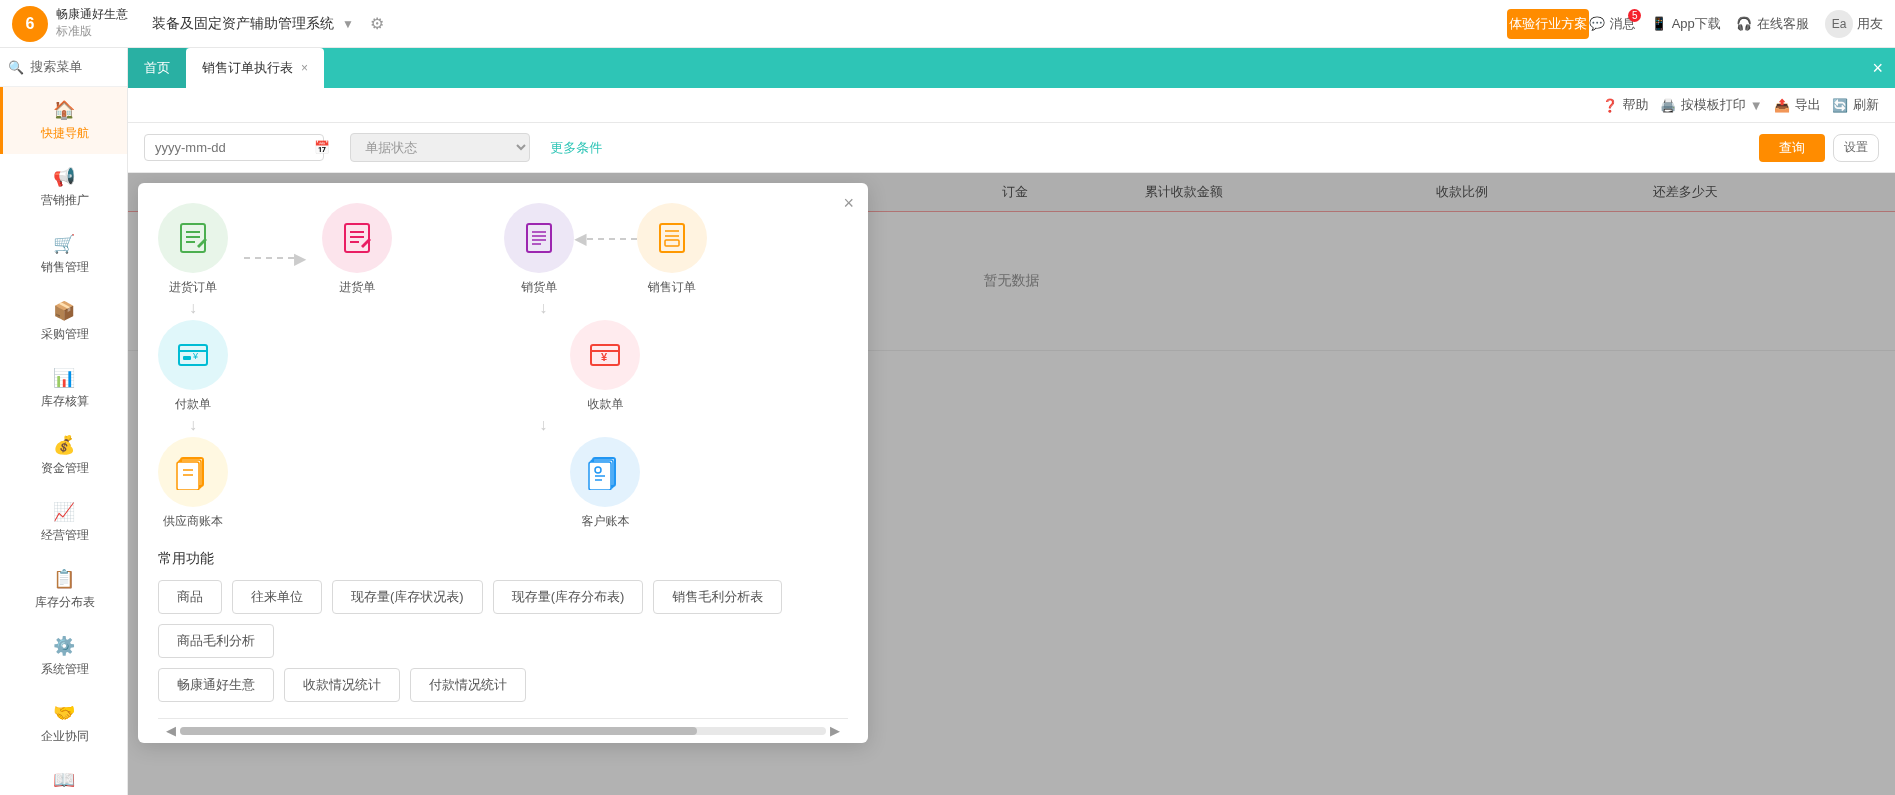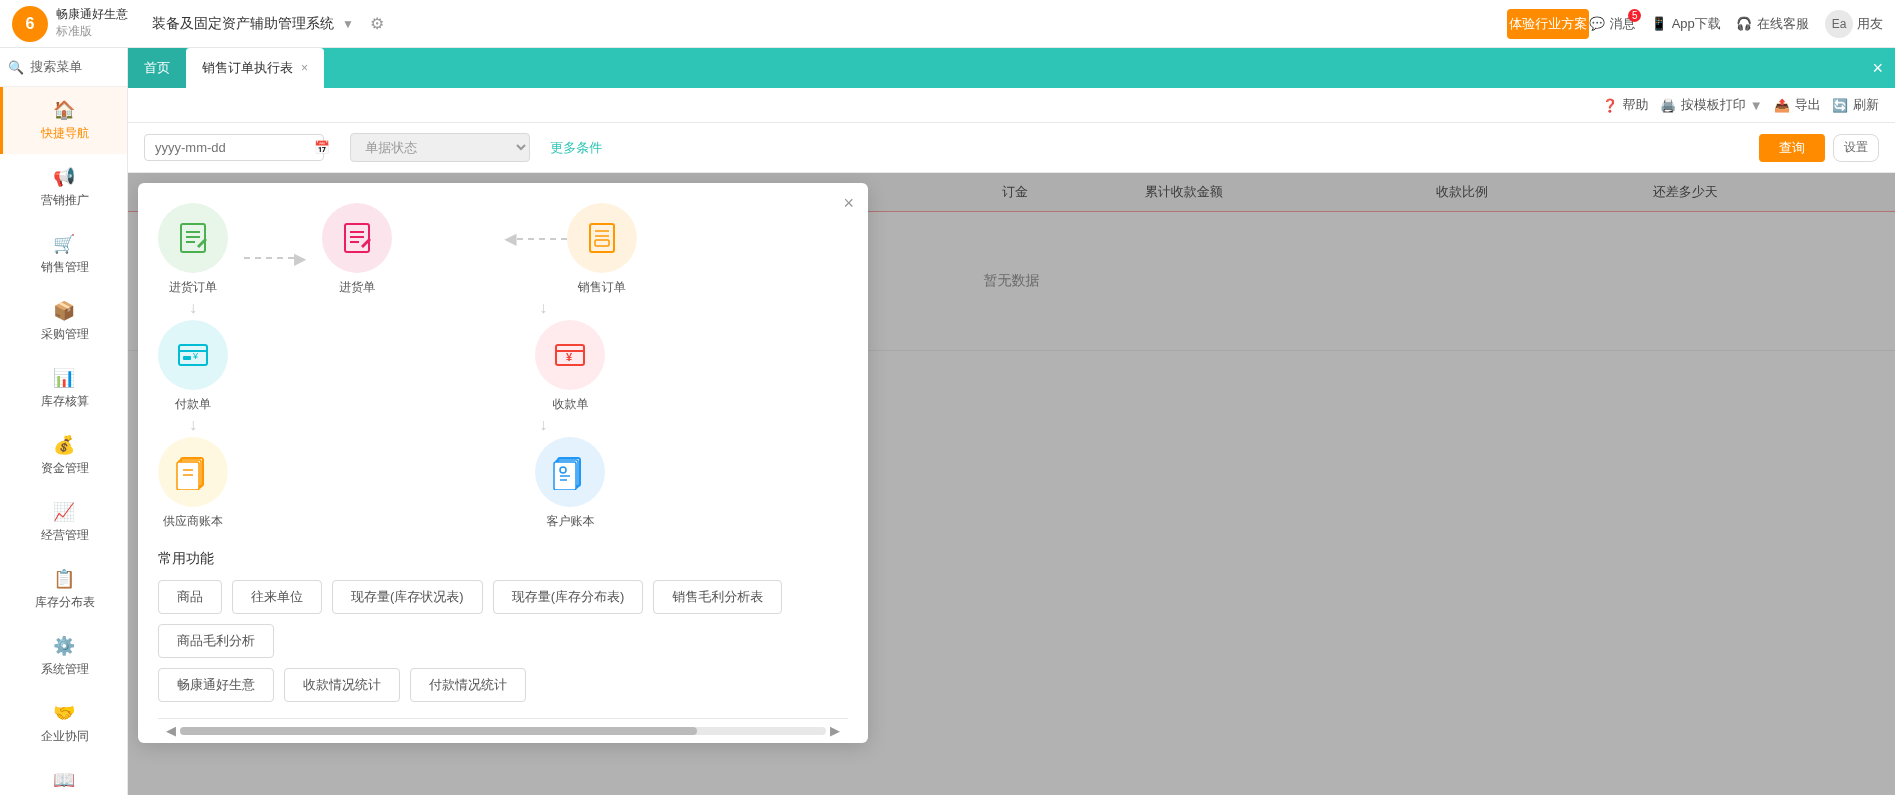--- a/index.html
+++ b/index.html
@@ -328,20 +328,32 @@
                     </div>
                     <span class="flow-label">进货单</span>
                   </div>
                 </div>
 
                 <div style="width:80px;"></div>
 
                 <div style="display:flex; flex-direction:column; align-items:center;">
 
                   <div style="display:flex; align-items:center; gap:0;">
+                    <div class="flow-node">
+                      <div class="flow-circle" style="background:#ede7f6;">
+                        <svg width="36" height="36" viewBox="0 0 36 36">
+                            <rect x="6" y="4" width="24" height="28" rx="2" fill="none" stroke="#9c27b0" stroke-width="2"></rect>
+                            <line x1="11" y1="12" x2="25" y2="12" stroke="#9c27b0" stroke-width="1.5"></line>
+                            <line x1="11" y1="16" x2="25" y2="16" stroke="#9c27b0" stroke-width="1.5"></line>
+                            <line x1="11" y1="20" x2="25" y2="20" stroke="#9c27b0" stroke-width="1.5"></line>
+                            <line x1="11" y1="24" x2="20" y2="24" stroke="#9c27b0" stroke-width="1.5"></line>
+                          </svg>
+                      </div>
+                      <span class="flow-label">销货单</span>
+                    </div>
 
                     <div style="display:flex;align-items:center;padding-bottom:22px;">
                       <span style="color:#ccc;font-size:16px;">◀</span>
                       <div style="width:50px;border-top:2px dashed #ccc;"></div>
                     </div>
                     <div class="flow-node">
                       <div class="flow-circle" style="background:#fff3e0;">
                         <svg width="36" height="36" viewBox="0 0 36 36">
                             <rect x="6" y="4" width="24" height="28" rx="2" fill="none" stroke="#ff9800" stroke-width="2"></rect>
                             <line x1="11" y1="11" x2="25" y2="11" stroke="#ff9800" stroke-width="1.5"></line>

